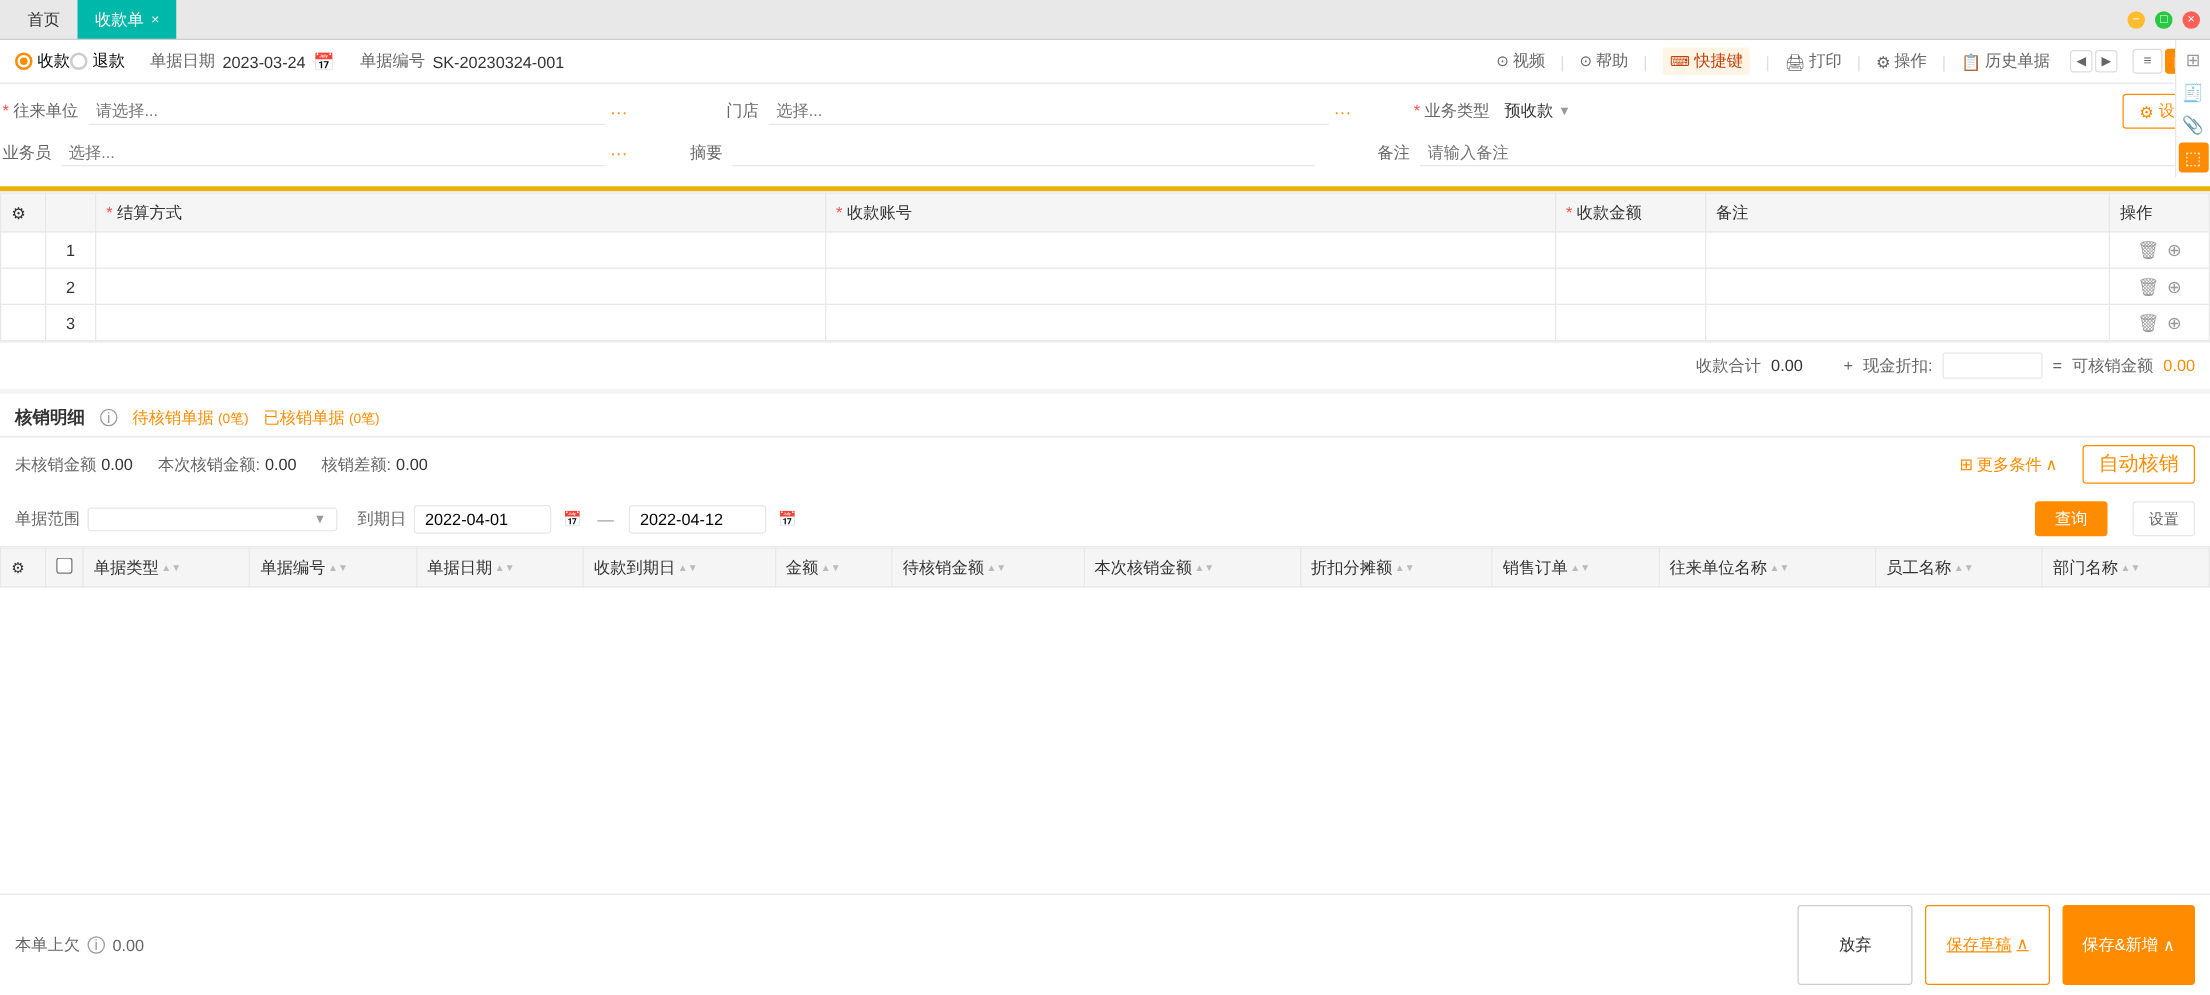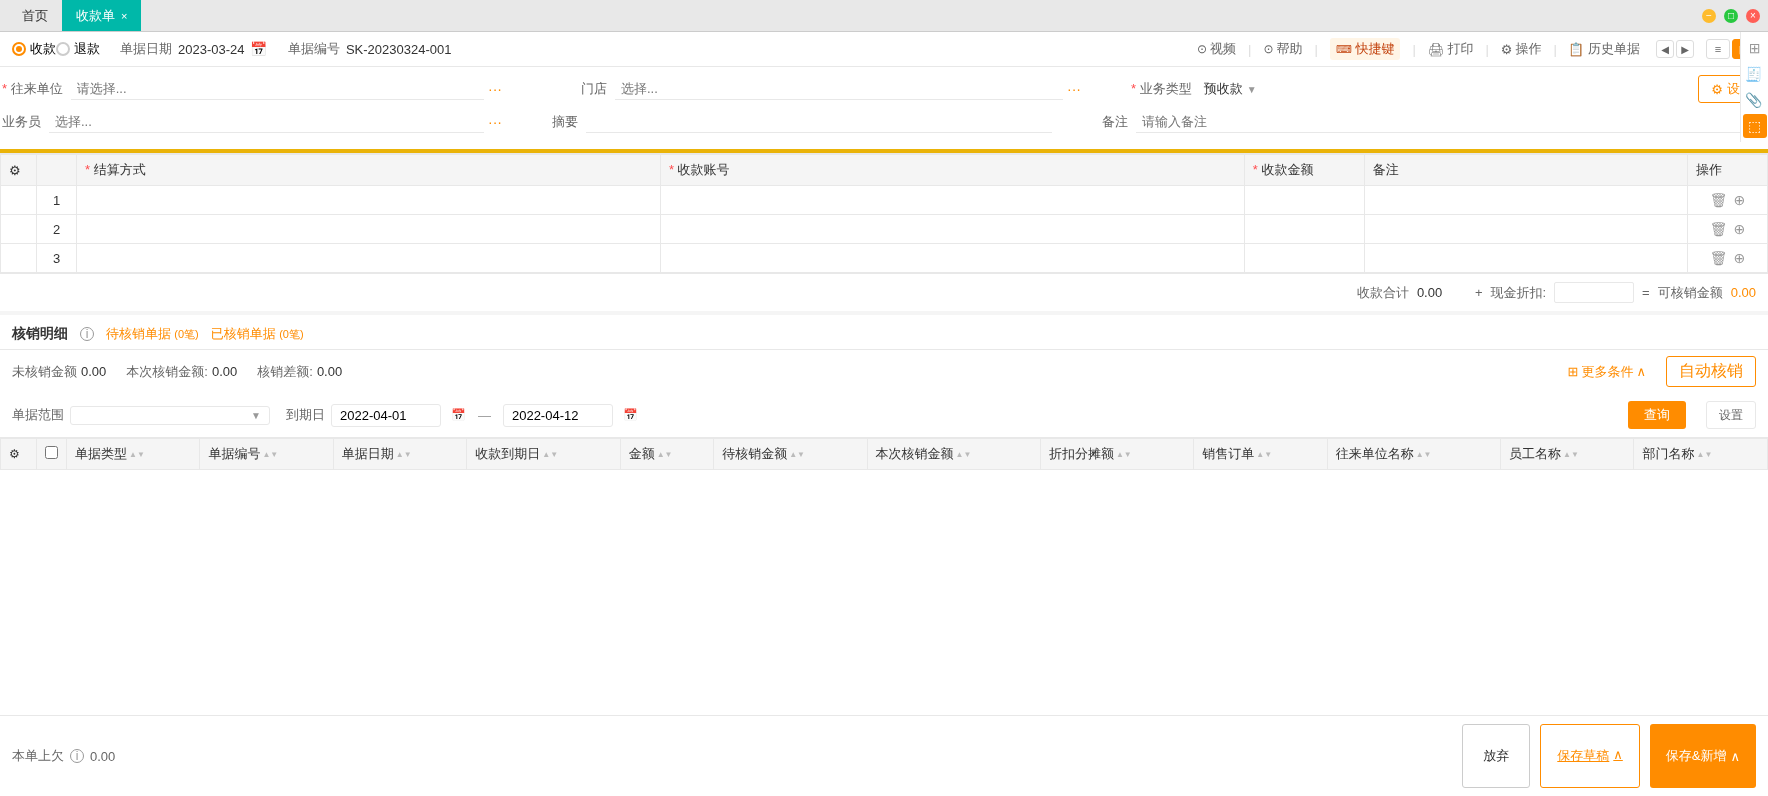--- a/index.html
+++ b/index.html
@@ -524,21 +524,21 @@
     }
     .footer-actions {
       margin-left: auto;
       display: flex;
       gap: 10px;
     }
     .btn-abandon {
       background: white;
       border: 1px solid #ccc;
       color: #333;
-      padding: 6px 20px;
+      padding: 6px 32px;
       border-radius: 3px;
       cursor: pointer;
       font-size: 13px;
     }
     .btn-draft {
       background: white;
       border: 1px solid #ff8c00;
       color: #ff8c00;
       padding: 22px 16px;
       border-radius: 3px;

